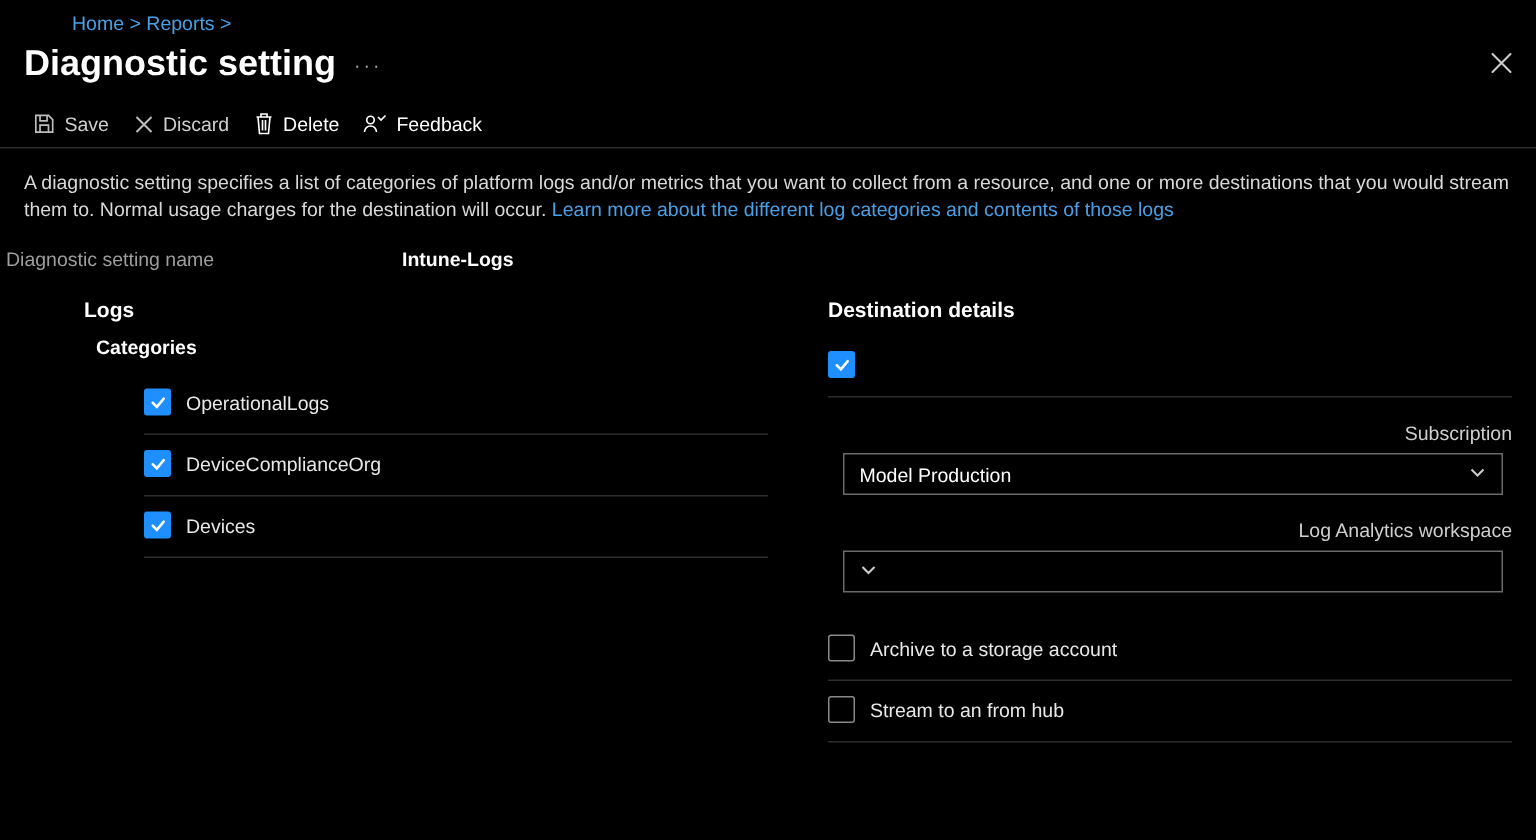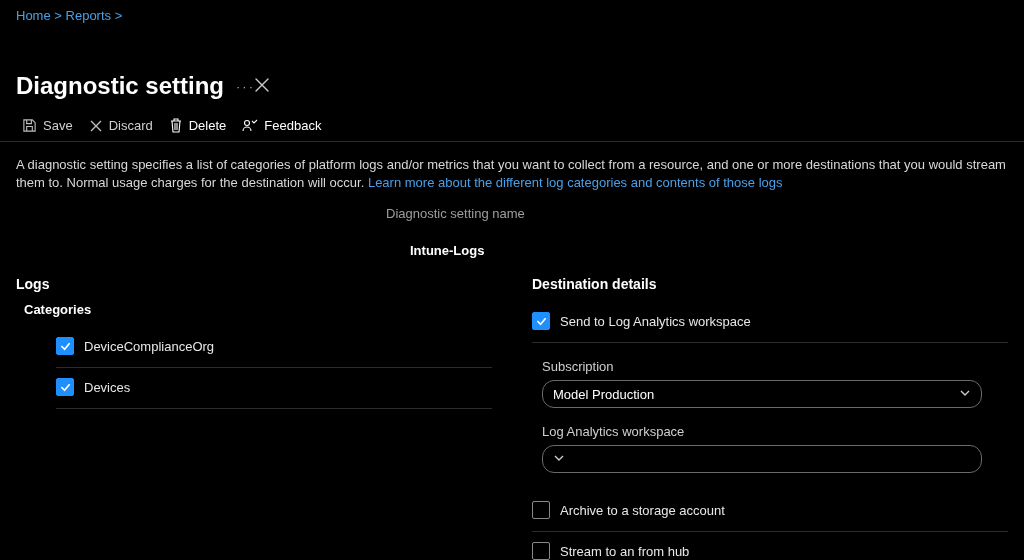--- a/index.html
+++ b/index.html
@@ -8,28 +8,28 @@
     height: 560px;
     background: #000;
     color: #fff;
     font-family: "Segoe UI", Arial, sans-serif;
     font-size: 13px;
     overflow: hidden;
   }
   .breadcrumb {
     padding: 8px 16px 4px 16px;
     font-size: 13px;
+    margin-left: 32px;
   }
   .breadcrumb .bc-item, .breadcrumb .bc-sep { color: #4aa0e6; }
   .title-row {
     display: flex;
     align-items: center;
-    justify-content: flex-start;
+    justify-content: space-between;
     padding: 2px 16px 12px 16px;
-    margin-top: 43px;
   }
   .title {
     font-size: 24px;
     font-weight: 600;
   }
   .more-dots {
     margin-left: 12px;
     color: #aaa;
     letter-spacing: 2px;
   }
@@ -61,37 +61,37 @@
     color: #d8d8d8;
     font-size: 13px;
     line-height: 1.4;
   }
   .desc .link { color: #4aa0e6; cursor: pointer; }
   .field-row {
     display: flex;
     align-items: center;
     padding: 8px 16px 10px 4px;
     gap: 20px;
-    flex-direction: column;
   }
   .field-label { color: #9e9e9e; width: 240px; }
   .field-input {
     background: transparent;
     border: none;
     color: #fff;
     font-size: 13px;
     font-family: inherit;
     font-weight: 600;
     padding: 2px 4px;
     width: 200px;
   }
   .columns {
     display: flex;
     gap: 40px;
     padding: 6px 16px 0 16px;
+    margin-left: 40px;
   }
   .col-left, .col-right { flex: 1; }
   .section-title {
     font-weight: 700;
     font-size: 14px;
     margin-bottom: 10px;
   }
   .sub-title {
     font-weight: 600;
     font-size: 13px;
@@ -121,27 +121,28 @@
     border-color: #1f8fff;
   }
   .chk .tick { display: none; }
   .chk.checked .tick { display: block; }
   .chk-label { color: #e8e8e8; font-size: 13px; }
   .dest-block { margin-top: 2px; }
   .select-label {
     color: #cfcfcf;
     font-size: 13px;
     margin: 16px 0 6px 10px;
+    text-align: right;
   }
   .select {
     margin: 0 0 4px 10px;
     width: 440px;
     height: 28px;
     border: 1px solid #6a6a6a;
-    border-radius: 12px;
+    border-radius: 0;
     background: transparent;
     display: flex;
     align-items: center;
     justify-content: space-between;
     padding: 0 10px;
     cursor: pointer;
   }
   .select .chev { color: #ccc; }
   .col-right .chk-row {
     margin-left: 0;
@@ -218,20 +219,28 @@
   <div class="col-left">
     <div class="section-title">Logs</div>
     <div class="sub-title">Categories</div>
 
     <div class="chk-row indent">
       <span class="chk checked">
         <svg class="tick" width="11" height="11" viewBox="0 0 12 12">
             <path d="M2 6l3 3 5-6" stroke="#fff" stroke-width="1.8" fill="none" stroke-linecap="round"></path>
           </svg>
       </span>
+      <span class="chk-label">OperationalLogs</span>
+    </div>
+    <div class="chk-row indent">
+      <span class="chk checked">
+        <svg class="tick" width="11" height="11" viewBox="0 0 12 12">
+            <path d="M2 6l3 3 5-6" stroke="#fff" stroke-width="1.8" fill="none" stroke-linecap="round"></path>
+          </svg>
+      </span>
       <span class="chk-label">DeviceComplianceOrg</span>
     </div>
     <div class="chk-row indent">
       <span class="chk checked">
         <svg class="tick" width="11" height="11" viewBox="0 0 12 12">
             <path d="M2 6l3 3 5-6" stroke="#fff" stroke-width="1.8" fill="none" stroke-linecap="round"></path>
           </svg>
       </span>
       <span class="chk-label">Devices</span>
     </div>
@@ -240,21 +249,20 @@
   <div class="col-right">
     <div class="section-title">Destination details</div>
 
     <div class="dest-block">
       <div class="chk-row">
         <span class="chk checked">
           <svg class="tick" width="11" height="11" viewBox="0 0 12 12">
               <path d="M2 6l3 3 5-6" stroke="#fff" stroke-width="1.8" fill="none" stroke-linecap="round"></path>
             </svg>
         </span>
-        <span class="chk-label">Send to Log Analytics workspace</span>
       </div>
 
       <div class="select-label">Subscription</div>
       <div class="select">
         <span>Model Production</span>
         <span class="chev">
           <svg width="12" height="12" viewBox="0 0 12 12">
               <path d="M2 4l4 4 4-4" fill="none" stroke="#ccc" stroke-width="1.4"></path>
             </svg>
         </span>

